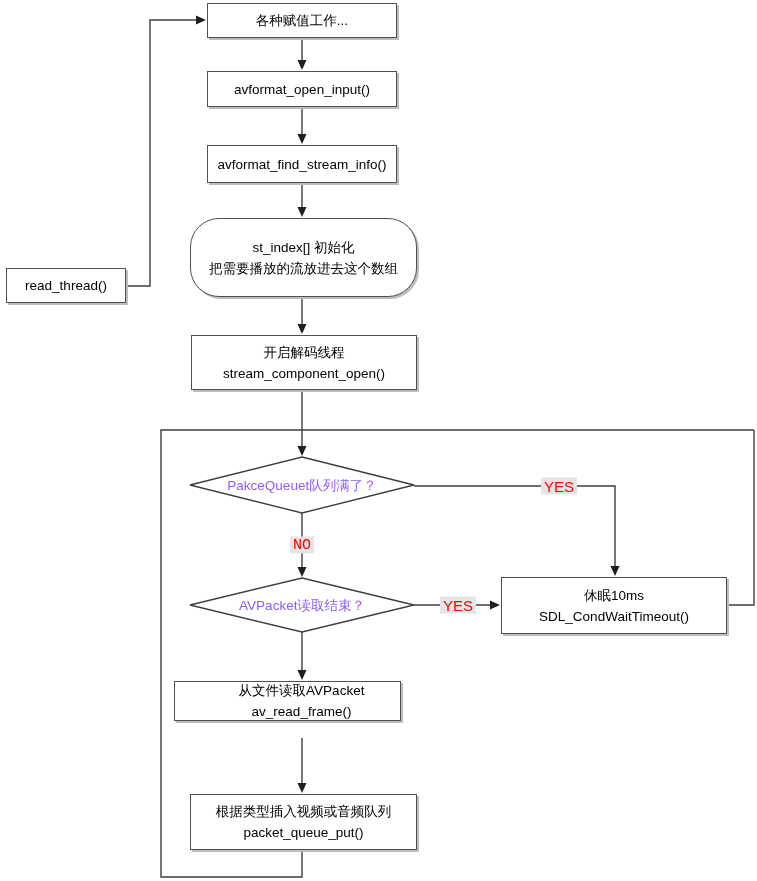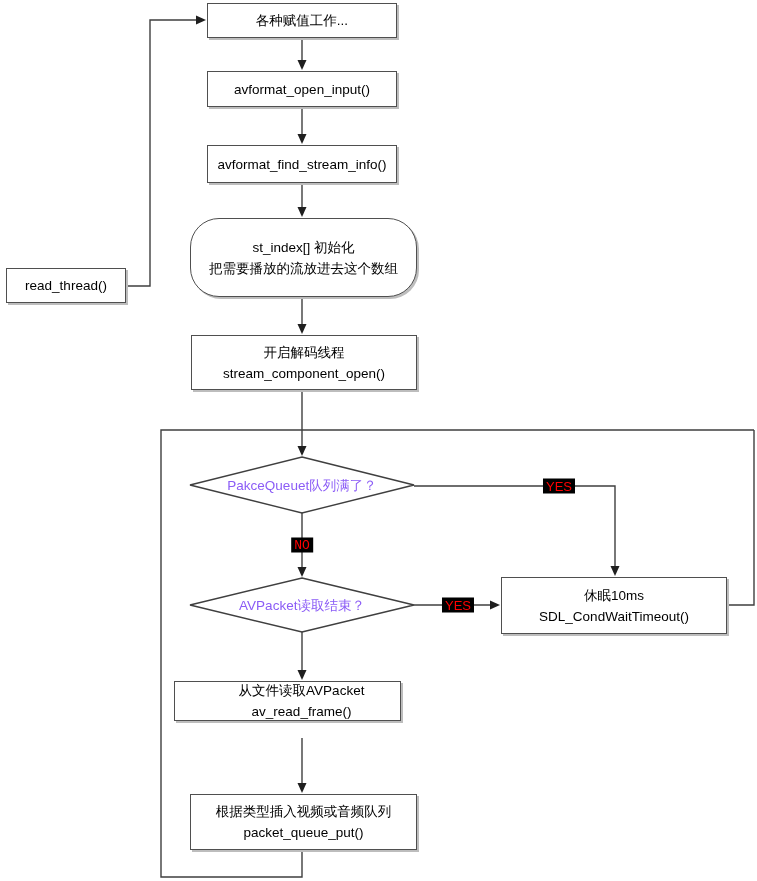--- a/index.html
+++ b/index.html
@@ -16,21 +16,21 @@
     display:flex;flex-direction:column;align-items:center;justify-content:center;
     text-align:center;font-size:13.5px;line-height:21px;color:#000;
   }
   .node span{display:block;white-space:nowrap;}
   .dlabel{
     position:absolute;transform:translate(-50%,-50%);
     font-size:13.5px;color:#8b5cf6;white-space:nowrap;text-align:center;
   }
   .edge-label{
     position:absolute;transform:translate(-50%,-50%);
-    background:#000000;color:#ff0000;font-size:13px;
+    background:#e5e5e5;color:#ff0000;font-size:15px;
     padding:0 3px;white-space:nowrap;
   }
 </style>
 </head>
 <body>
 
 <div class="canvas">
 
   <svg class="flow" viewBox="0 0 757 881" xmlns="http://www.w3.org/2000/svg">
     <g stroke="#3f3f3f" stroke-width="1.4" fill="none">

